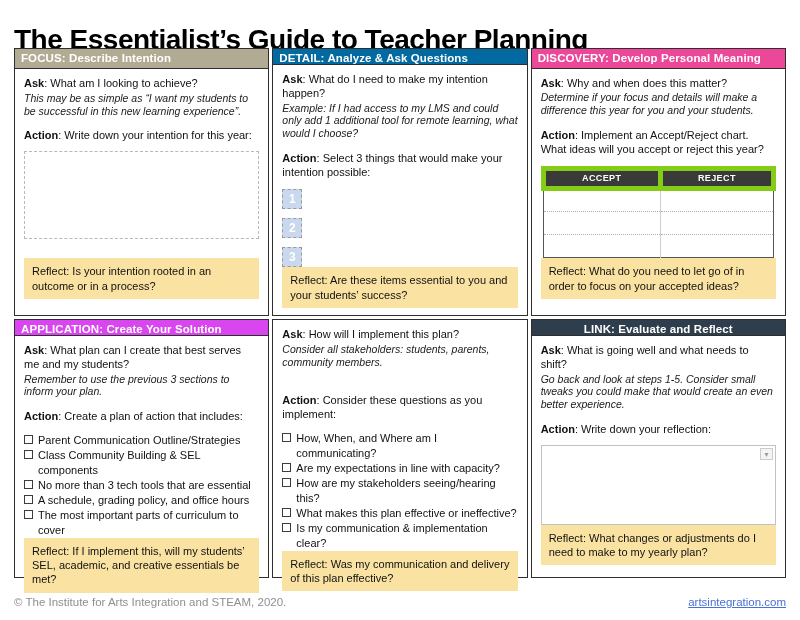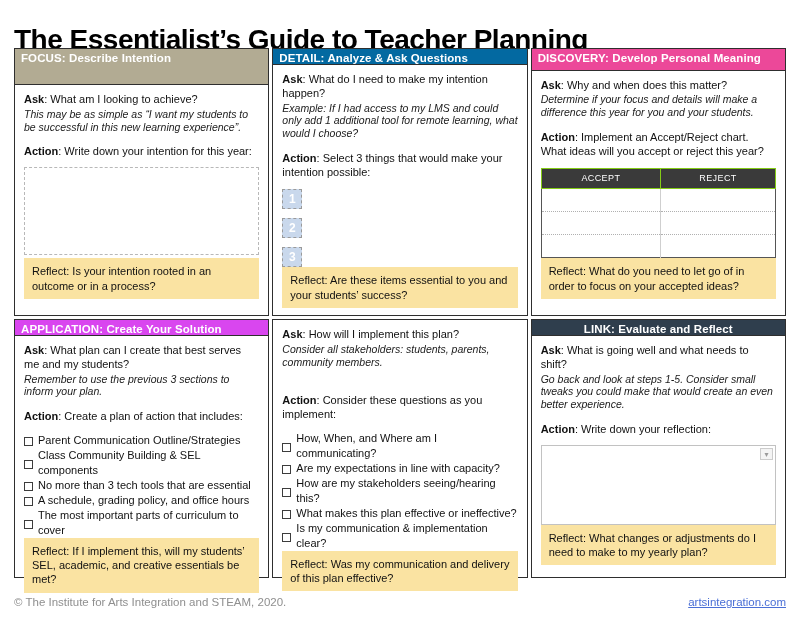--- a/index.html
+++ b/index.html
@@ -5,45 +5,45 @@
   * { margin:0; padding:0; box-sizing:border-box; }
   html,body { width:800px; height:620px; background:#fff; font-family:"Liberation Sans", sans-serif; }
   .page { position:relative; width:800px; height:620px; background:#fff; overflow:hidden; }
 
   .title { position:absolute; top:24px; left:14px; font-size:28px; font-weight:bold; color:#000; letter-spacing:-0.5px; }
 
   .grid { position:absolute; top:48px; left:14px; width:772px; height:530px;
           display:grid; grid-template-columns:1fr 1fr 1fr; grid-template-rows:268px 259px; gap:3px; }
 
   .panel { border:1px solid #2e2e2e; background:#fff; display:flex; flex-direction:column; }
-  .panel-header { height:36px; color:#fff; font-size:11.5px; font-weight:bold; padding:3px 6px 0 6px;
+  .panel-header { height:20px; color:#fff; font-size:11.5px; font-weight:bold; padding:3px 6px 0 6px;
                   border-bottom:1px solid #2e2e2e; letter-spacing:0.1px; }
   .panel-body { flex:1; display:flex; flex-direction:column; padding:8px 9px 0 9px; font-size:11px; color:#111; line-height:1.25; }
 
   .line { margin:0; }
   .line .b { font-weight:bold; }
   .note { font-style:italic; font-size:10.5px; line-height:1.22; margin-top:1px; color:#1a1a1a; }
   .action-line { margin-top:12px; }
 
   .write-box { margin-top:8px; height:88px; border:1px dashed #b8b8b8; background:#fff; }
   .reflect-box { margin-top:auto; margin-bottom:16px; background:#fae3a2; padding:6px 8px; font-size:11px; line-height:1.3; }
   .row2 .reflect-box { margin-bottom:22px; }
 
   .numbers { margin-top:10px; display:flex; flex-direction:column; gap:9px; }
   .num-box { width:20px; height:20px; background:#c9d8ec; border:1px dashed #9a9a9a; color:#fff;
              font-weight:bold; font-size:12px; display:flex; align-items:center; justify-content:center; }
 
   table.ar-table { margin-top:10px; width:100%; border-collapse:collapse; border:1px solid #555; }
-  table.ar-table th { background:#3a3a3a; color:#fff; font-size:9px; font-weight:normal; letter-spacing:0.4px;
-                      height:20px; text-align:center; border:1px solid #84cc16; }
+  table.ar-table th { background:#3a3a3a; color:#fff; font-size:9px; font-weight:bold; letter-spacing:0.4px;
+                      height:20px; text-align:center; border:5px solid #84cc16; }
   table.ar-table td { height:23px; border:1px dotted #b0b0b0; border-left:1px solid #cfcfcf; }
   table.ar-table td:first-child { border-left:none; }
 
   .checklist { margin-top:9px; }
-  .check-item { display:flex; align-items:center; line-height:15px; }
+  .check-item { display:flex; align-items:flex-start; line-height:15px; }
   .cb { flex:0 0 auto; width:9px; height:9px; border:1px solid #3c3c3c; margin:2.5px 5px 0 0; background:#fff; }
 
   .reflection-box { position:relative; margin-top:8px; height:80px; border:1px solid #c2c2c2; background:#fff; }
   .dd-icon { position:absolute; top:2px; right:2px; width:13px; height:12px; border:1px solid #ccc; background:#f4f4f4;
              color:#9a9a9a; font-size:8px; line-height:11px; text-align:center; }
 
   .footer { position:absolute; left:14px; right:14px; top:596px; display:flex; justify-content:space-between; font-size:11.5px; }
   .copyright { color:#8f8f8f; }
   .site-link { color:#4a6fd6; text-decoration:underline; cursor:pointer; }
 </style>

